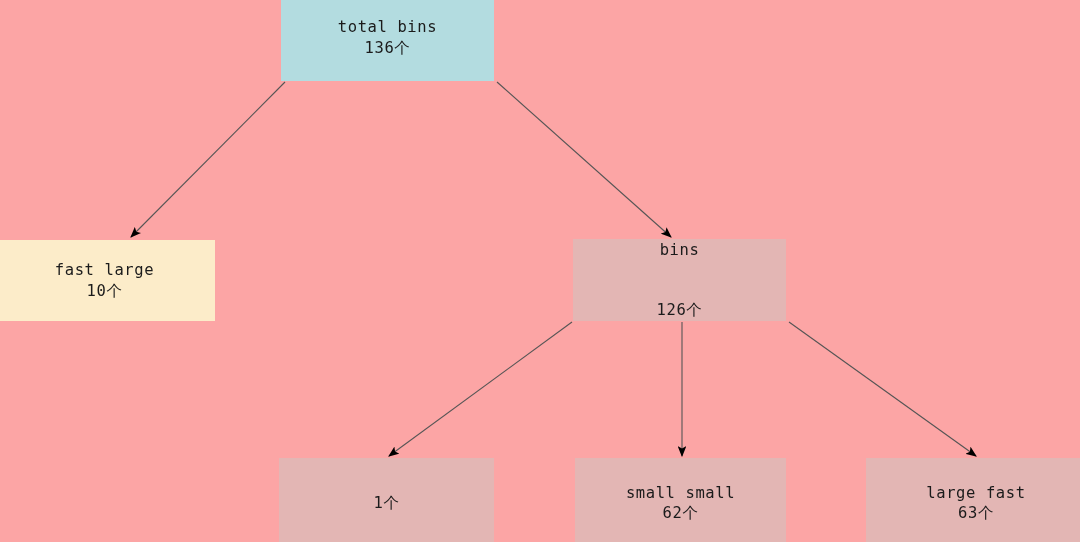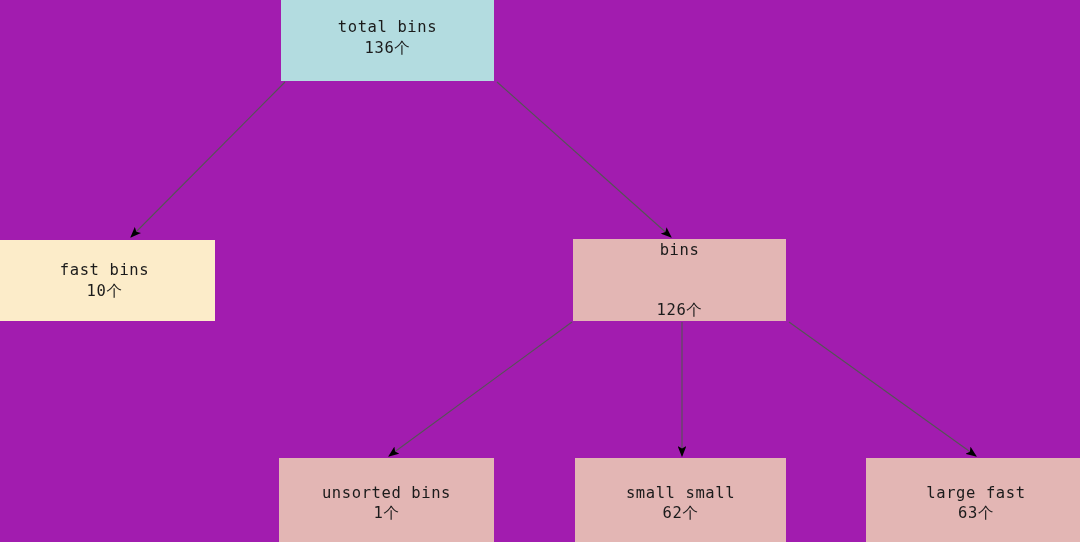--- a/index.html
+++ b/index.html
@@ -7,21 +7,21 @@
     padding: 0;
     background: #ffffff;
   }
   body {
     font-family: "DejaVu Sans Mono", "Liberation Mono", monospace;
   }
   #canvas {
     position: relative;
     width: 1080px;
     height: 542px;
-    background: #a21caf;
+    background: #fca5a5;
     overflow: hidden;
   }
   #edges {
     position: absolute;
     left: 0;
     top: 0;
     width: 1080px;
     height: 542px;
   }
   .node {
@@ -73,31 +73,30 @@
         <line x1="789" y1="322" x2="976" y2="456" stroke="#555555" stroke-width="1.1" marker-end="url(#arrowhead)"></line>
       </g>
   </svg>
 
   <div class="node" id="node-total-bins" style="left: 281px; top: -6px; width: 213px; height: 87px; background: rgb(179, 220, 224); color: rgb(27, 27, 27);">
     <span class="line1">total bins</span>
     <span class="line2">136个</span>
   </div>
 
   <div class="node" id="node-fast-bins" style="left: -6px; top: 240px; width: 221px; height: 81px; background: rgb(252, 236, 201); color: rgb(27, 27, 27);">
-    <span class="line1">fast bins</span>
+    <span class="line1">fast large</span>
     <span class="line2">10个</span>
   </div>
 
   <div class="node" id="node-bins" style="left: 573px; top: 239px; width: 213px; height: 82px; background: rgb(227, 182, 180); color: rgb(27, 27, 27);">
     <span class="line1">bins</span>
     <span class="line2">126个</span>
   </div>
 
   <div class="node" id="node-unsorted-bins" style="left: 279px; top: 458px; width: 215px; height: 90px; background: rgb(227, 182, 180); color: rgb(27, 27, 27);">
-    <span class="line1">unsorted bins</span>
     <span class="line2">1个</span>
   </div>
 
   <div class="node" id="node-small-bins" style="left: 575px; top: 458px; width: 211px; height: 90px; background: rgb(227, 182, 180); color: rgb(27, 27, 27);">
     <span class="line1">small small</span>
     <span class="line2">62个</span>
   </div>
 
   <div class="node" id="node-large-bins" style="left: 866px; top: 458px; width: 220px; height: 90px; background: rgb(227, 182, 180); color: rgb(27, 27, 27);">
     <span class="line1">large fast</span>

